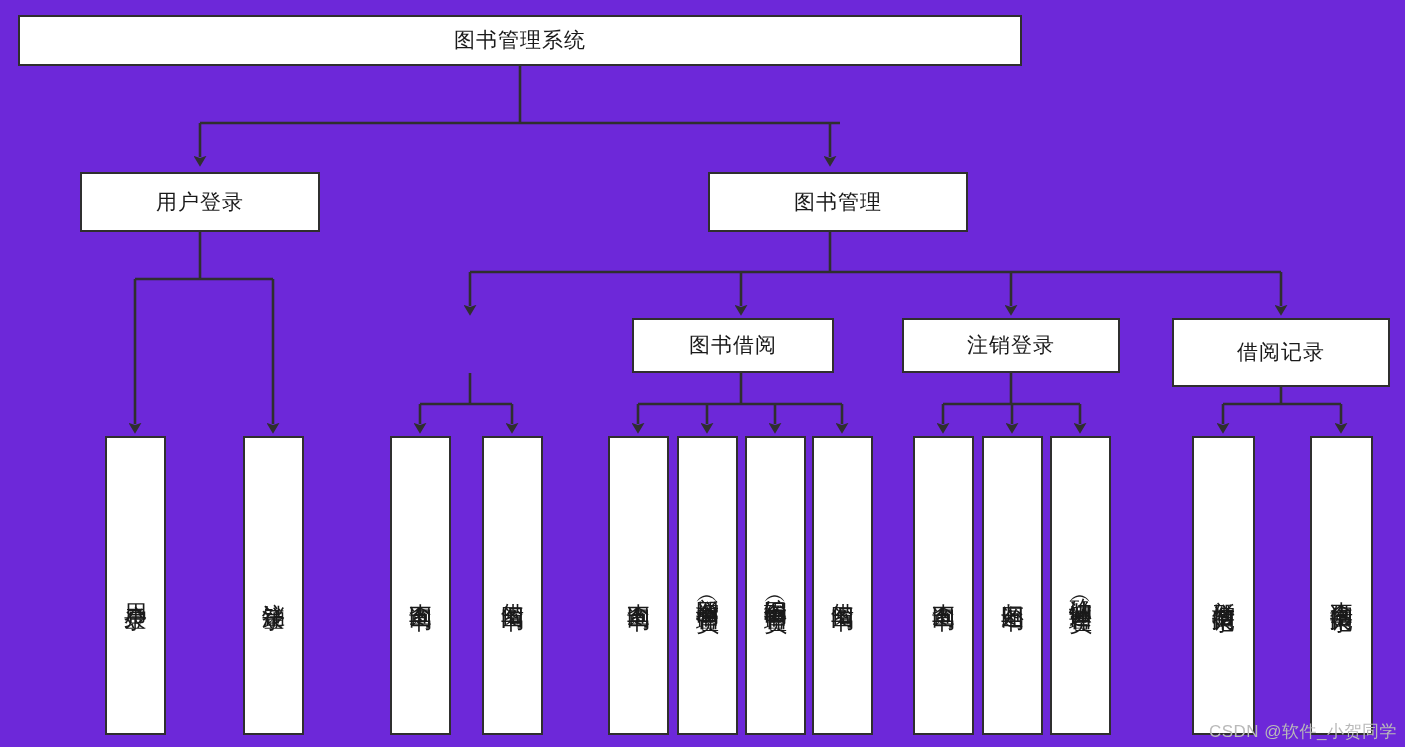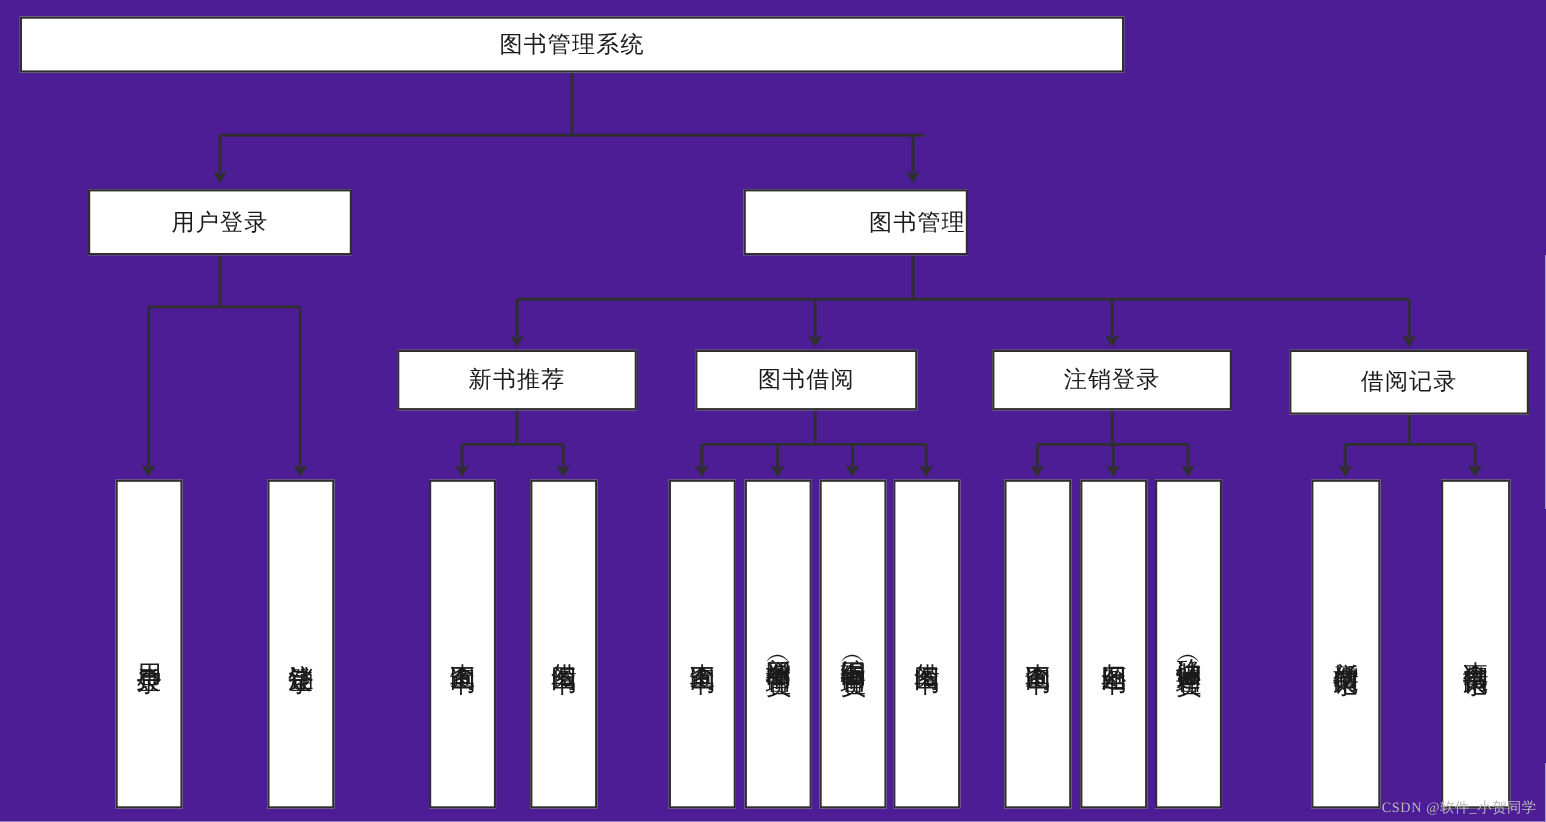--- a/index.html
+++ b/index.html
@@ -7,23 +7,22 @@
     padding: 0;
     background: #ffffff;
   }
   body {
     font-family: "Liberation Sans", "DejaVu Sans", sans-serif;
   }
   #canvas {
     position: relative;
     width: 1405px;
     height: 747px;
-    background: #4c1d95;
+    background: #6d28d9;
     overflow: hidden;
-    font-family: Liberation Serif, serif;
   }
   #wires {
     position: absolute;
     left: 0;
     top: 0;
     width: 1405px;
     height: 747px;
     pointer-events: none;
   }
   .node {
@@ -50,21 +49,21 @@
   }
   .node.v .label {
     writing-mode: vertical-rl;
     text-orientation: upright;
     white-space: nowrap;
   }
   .watermark {
     position: absolute;
     right: 8px;
     bottom: 4px;
-    font-size: 13px;
+    font-size: 17px;
     color: #b9b9b9;
     white-space: nowrap;
     letter-spacing: 0.5px;
   }
 </style>
 </head>
 <body>
 
 <div id="canvas">
 
@@ -118,34 +117,31 @@
     </g>
   </svg>
 
   <div class="node h" style="left:18px; top:15px; width:1004px; height:51px;">
     <span class="label">图书管理系统</span>
   </div>
 
   <div class="node h" style="left:80px; top:172px; width:240px; height:60px;">
     <span class="label">用户登录</span>
   </div>
-  <div class="node h" style="left:676px; top:172px; width:204px; height:60px;justify-content:flex-end;">
+  <div class="node h" style="left:708px; top:172px; width:260px; height:60px;">
     <span class="label">图书管理</span>
   </div>
 
-  <div class="node h" style="left:361px; top:318px; width:218px; height:55px;">
-    <span class="label">新书推荐</span>
-  </div>
   <div class="node h" style="left:632px; top:318px; width:202px; height:55px;">
     <span class="label">图书借阅</span>
   </div>
   <div class="node h" style="left:902px; top:318px; width:218px; height:55px;">
     <span class="label">注销登录</span>
   </div>
-  <div class="node h" style="left:1172px; top:318px; width:218px; height:59px;">
+  <div class="node h" style="left:1172px; top:318px; width:218px; height:69px;">
     <span class="label">借阅记录</span>
   </div>
 
   <div class="node v" style="left:105px; top:436px; width:61px; height:299px;">
     <span class="label">用户登录</span>
   </div>
   <div class="node v" style="left:243px; top:436px; width:61px; height:299px;">
     <span class="label">注销登录</span>
   </div>
 

